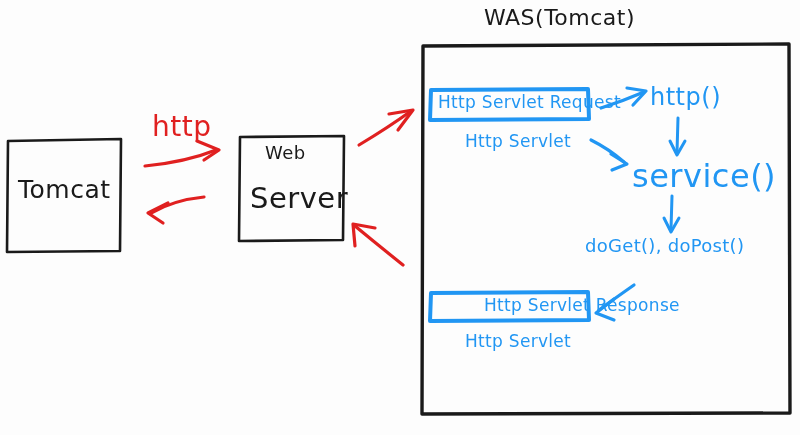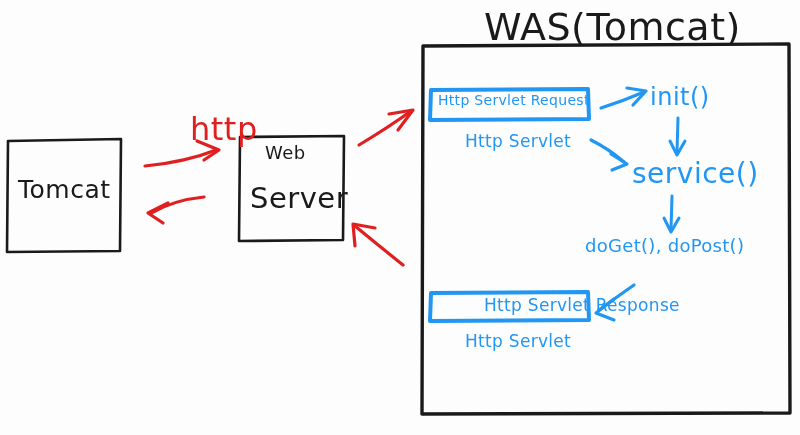--- a/index.html
+++ b/index.html
@@ -36,21 +36,21 @@
     color: #e02020;
     font-family: "DejaVu Sans", sans-serif;
   }
   .blue-text {
     color: #2196f3;
     font-family: "DejaVu Sans", sans-serif;
   }
   .title-was {
     left: 484px;
     top: 5px;
-    font-size: 38px;
+    font-size: 22px;
     letter-spacing: 0.5px;
   }
   .lbl-client {
     left: 18px;
     top: 175px;
     font-size: 25px;
     letter-spacing: 0.5px;
   }
   .lbl-web {
     left: 265px;
@@ -60,28 +60,27 @@
   }
   .lbl-server {
     left: 250px;
     top: 181px;
     font-size: 29px;
     letter-spacing: 0.5px;
   }
   .lbl-http {
     left: 152px;
     top: 110px;
-    font-size: 32px;
-    letter-spacing: 0.5px;
-    margin-left: 38px;
+    font-size: 28px;
+    letter-spacing: 0.5px;
   }
   .lbl-req {
     left: 438px;
     top: 92px;
-    font-size: 14px;
+    font-size: 17px;
     letter-spacing: 0.3px;
   }
   .lbl-req-sub {
     left: 465px;
     top: 131px;
     font-size: 17px;
     letter-spacing: 0.3px;
   }
   .lbl-res {
     left: 436px;
@@ -98,21 +97,21 @@
   }
   .lbl-init {
     left: 650px;
     top: 83px;
     font-size: 24px;
     letter-spacing: 0.5px;
   }
   .lbl-service {
     left: 632px;
     top: 157px;
-    font-size: 28px;
+    font-size: 32px;
     letter-spacing: 0.5px;
   }
   .lbl-dogetpost {
     left: 585px;
     top: 235px;
     font-size: 18px;
     letter-spacing: 0.3px;
   }
 </style>
 </head>
@@ -200,19 +199,19 @@
   <div class="lbl red-text lbl-http">http</div>
 
   <div class="lbl blue-text lbl-req">Http Servlet Request</div>
 
   <div class="lbl blue-text lbl-req-sub">Http Servlet</div>
 
   <div class="lbl blue-text lbl-res">Http Servlet Response</div>
 
   <div class="lbl blue-text lbl-res-sub">Http Servlet</div>
 
-  <div class="lbl blue-text lbl-init">init()</div>
+  <div class="lbl blue-text lbl-init">http()</div>
 
   <div class="lbl blue-text lbl-service">service()</div>
 
   <div class="lbl blue-text lbl-dogetpost">doGet(), doPost()</div>
 
 </div>
 
 </body></html>

